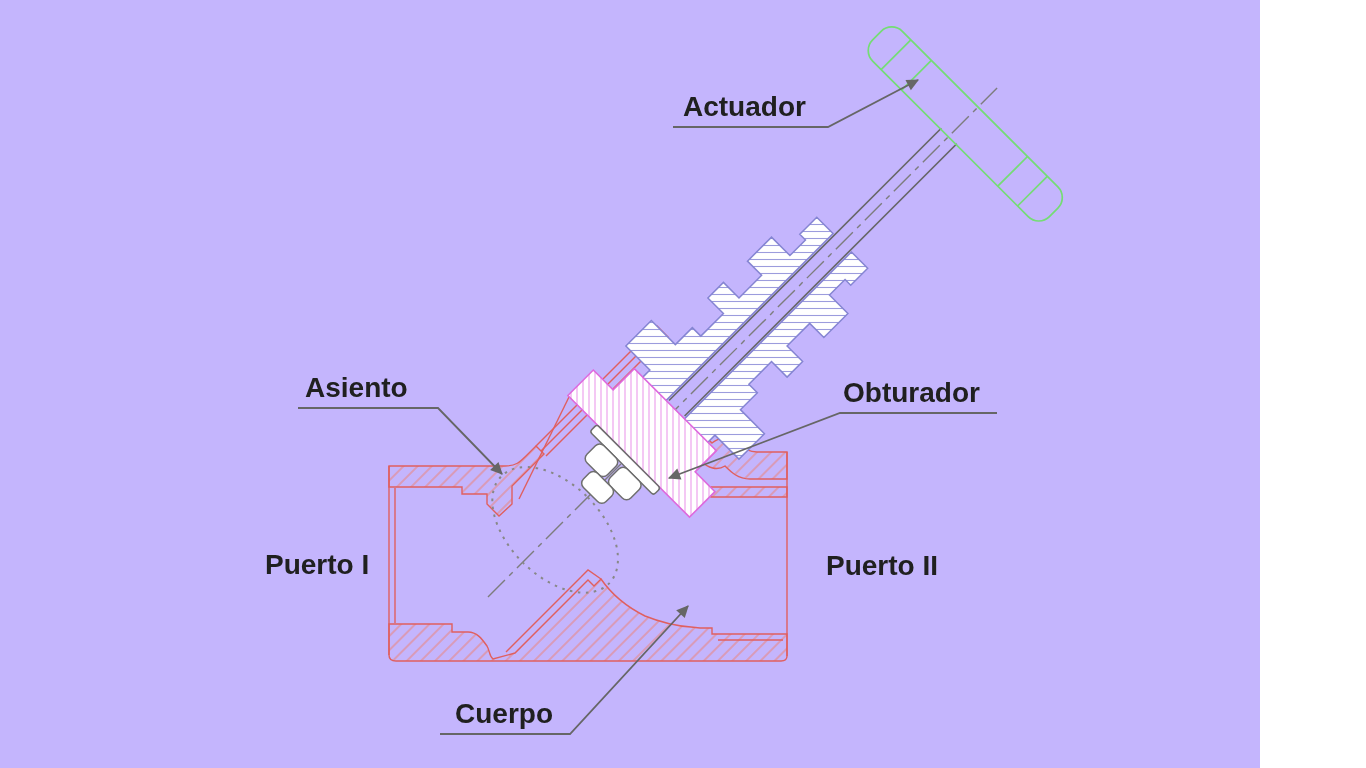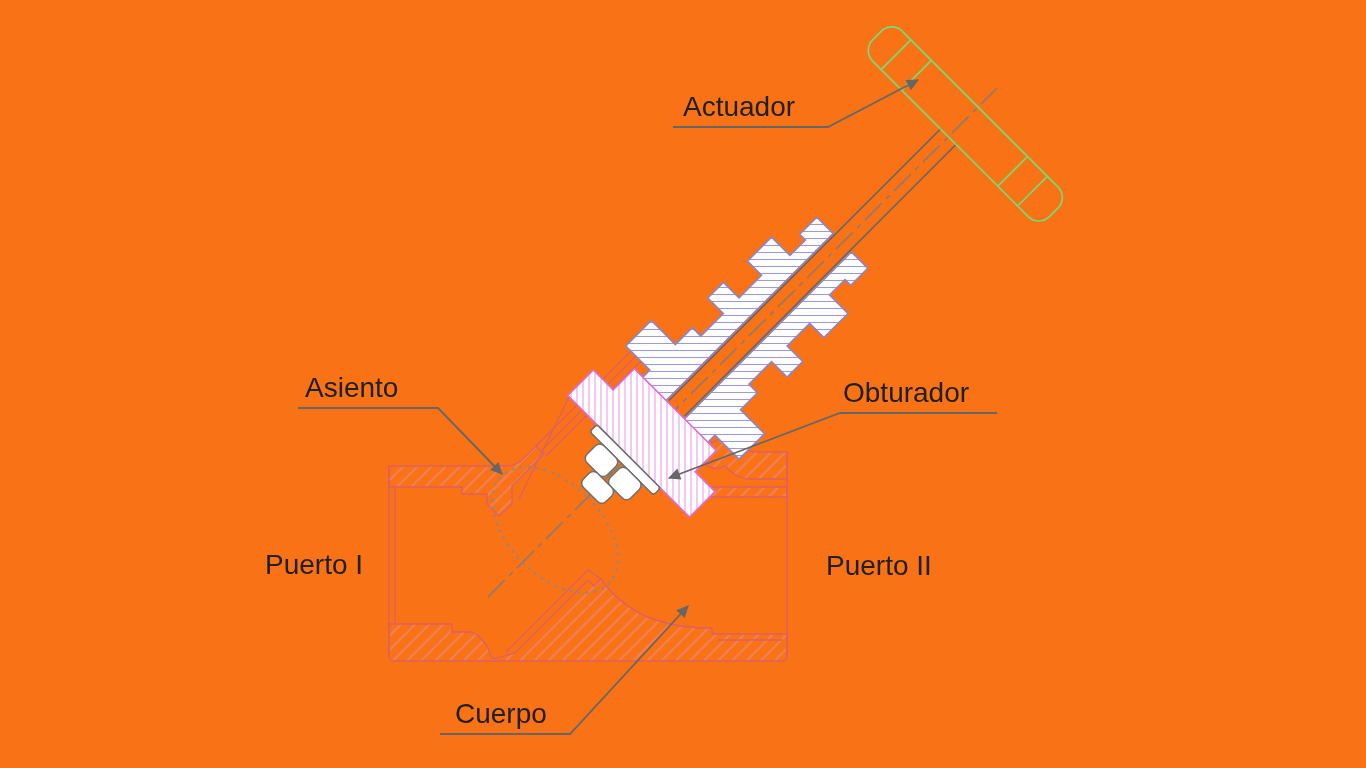--- a/index.html
+++ b/index.html
@@ -1,17 +1,17 @@
 <!DOCTYPE html>
 <html><head>
 <meta charset="utf-8">
 <style>
   html,body{margin:0;padding:0;background:#ffffff;}
-  .stage{position:relative;width:1366px;height:768px;background:#f97316;overflow:hidden;
-         font-family:"Liberation Sans", sans-serif;}
+  .stage{position:relative;width:1260px;height:768px;background:#c4b5fd;overflow:hidden;
+         font-family:"Liberation Sans", sans-serif;font-weight:bold;}
   svg{display:block;}
   .lbl{font-family:"Liberation Sans", sans-serif;font-size:28px;fill:#202020;}
   .red-stroke{stroke:#e05f5f;stroke-width:1.4;fill:none;}
   .red-hatched{stroke:#e05f5f;stroke-width:1.4;fill:url(#hatchRed);}
   .blue-hatched{stroke:#8585d2;stroke-width:1.5;fill:url(#hatchBlue);}
   .blue-under{fill:#ffffff;stroke:none;}
   .mag-under{fill:#ffffff;stroke:none;}
   .mag-hatched{stroke:#de6ade;stroke-width:1.6;fill:url(#hatchMagenta);}
   .gray-line{stroke:#666666;stroke-width:1.6;fill:none;}
   .nut{stroke:#6f6f6f;stroke-width:1.5;fill:#ffffff;}

